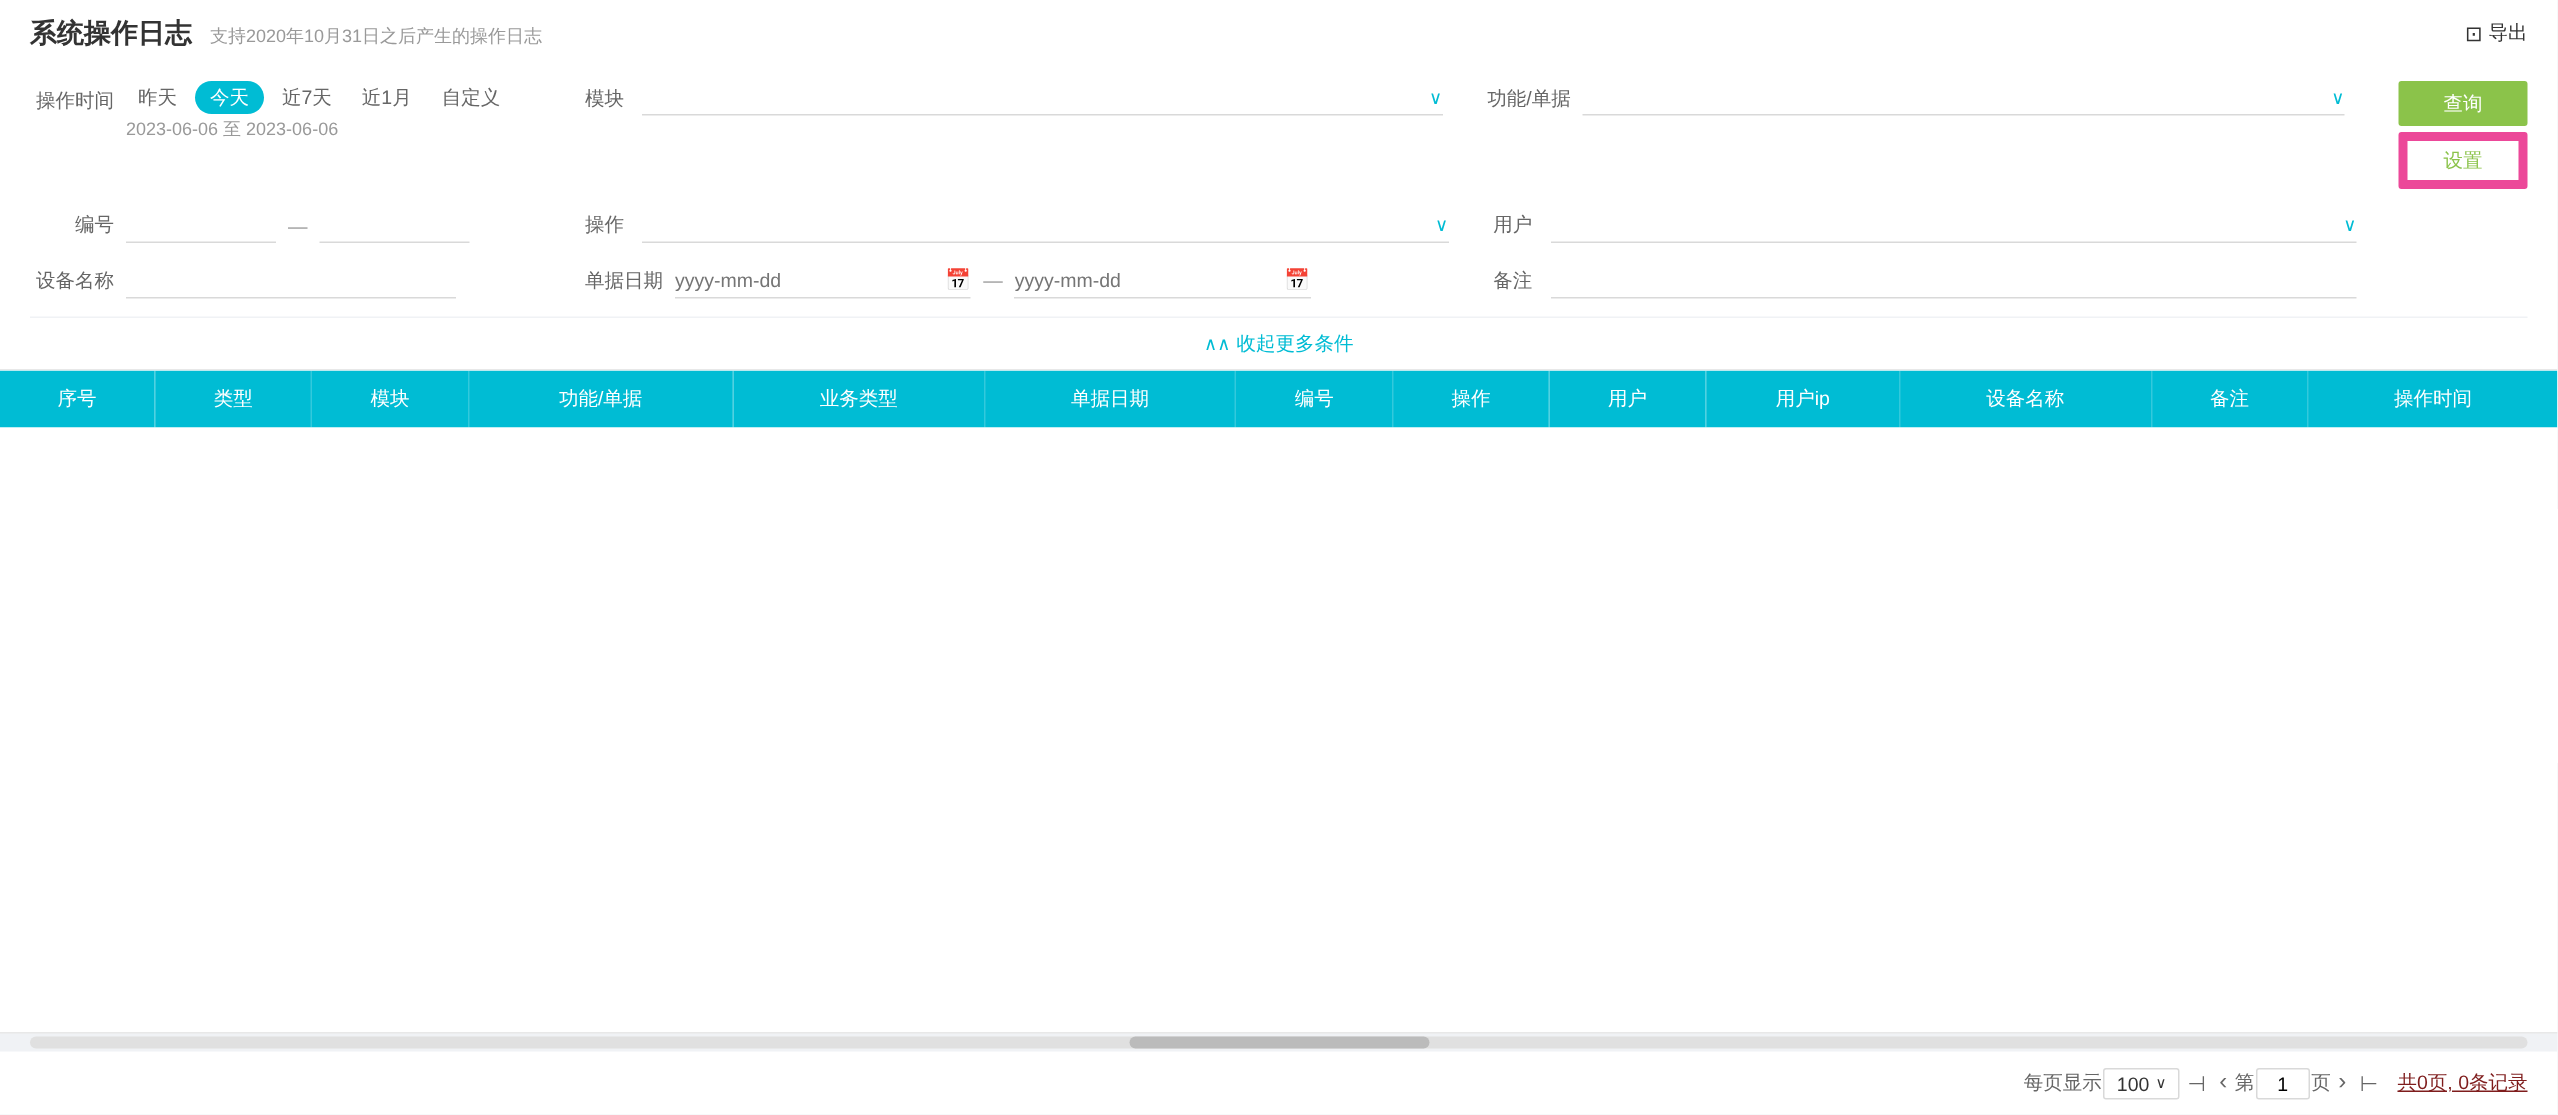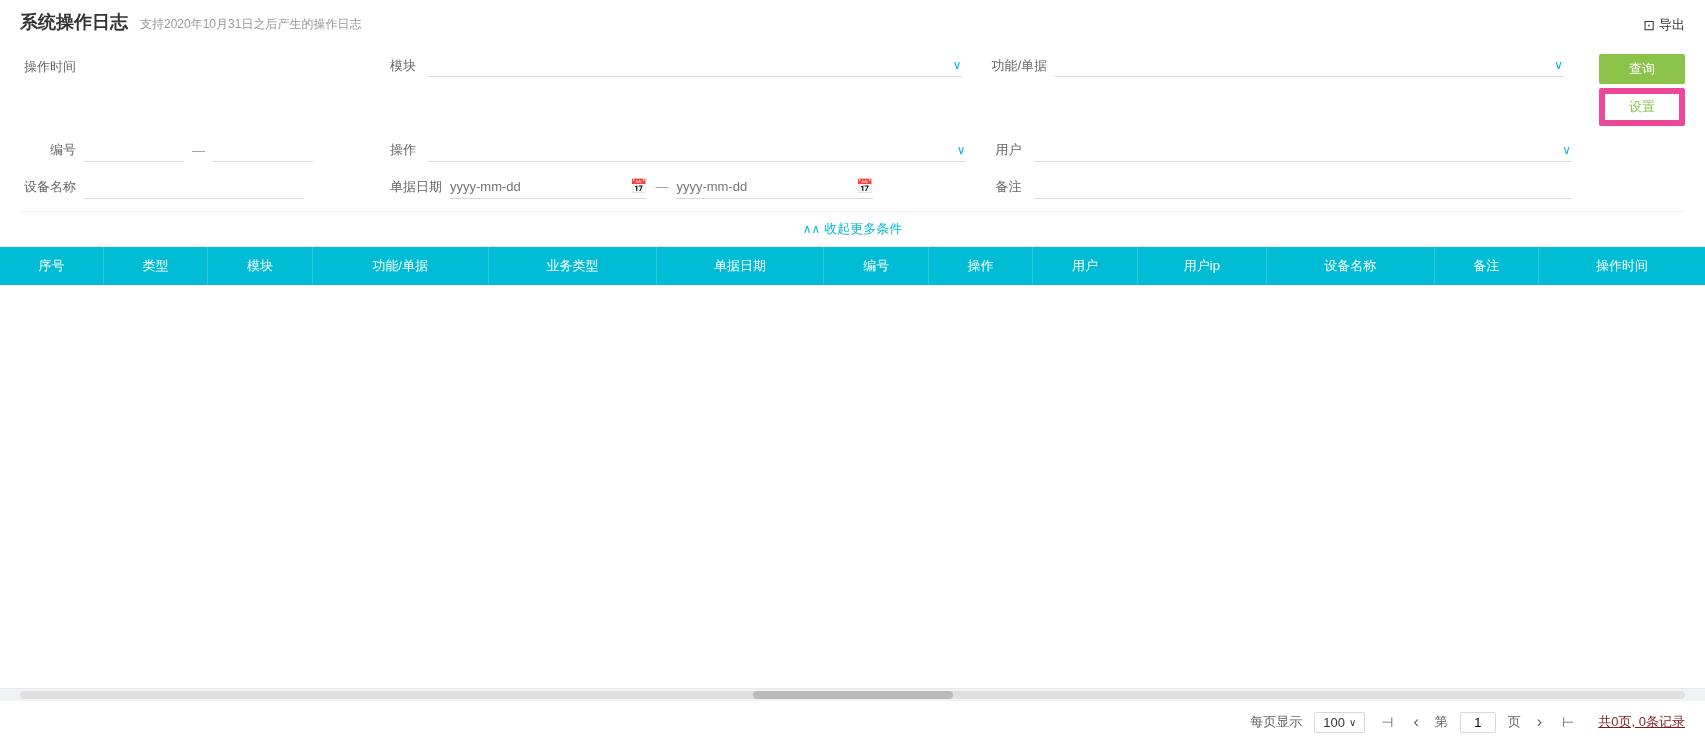--- a/index.html
+++ b/index.html
@@ -13,21 +13,21 @@
     thead tr { background: #00bcd4; }
     thead th {
       color: #fff; font-weight: normal; padding: 10px 8px;
       text-align: center; white-space: nowrap; font-size: 13px;
       border-right: 1px solid rgba(255,255,255,0.2);
       margin-top: 44px;
     }
     thead th:last-child { border-right: none; }
 
     .top-bar {
-      display: flex; align-items: flex-end; justify-content: space-between;
+      display: flex; align-items: center; justify-content: space-between;
       padding: 10px 20px 6px 20px; background: #fff;
     }
   </style>
 </head>
 <body>
 
 <div style="min-height:743px; background:#f0f2f5; display:flex; flex-direction:column;">
 
   <div class="top-bar">
     <div style="display:flex; align-items:baseline; gap:12px;">
@@ -39,20 +39,30 @@
       <span>导出</span>
     </button>
   </div>
 
   <div style="background:#fff; padding:14px 20px 0 20px; border-bottom:1px solid #e8e8e8;">
 
     <div style="display:flex; align-items:flex-start; margin-bottom:12px; gap:0;">
 
       <div style="display:flex; align-items:flex-start; min-width:340px;">
         <span style="min-width:56px;color:#666;margin-right:8px;padding-top:4px;text-align:right;white-space:nowrap;">操作时间</span>
+        <div style="display:flex;flex-direction:column;">
+          <div style="display:flex;align-items:center;gap:4px;">
+            <button style="padding:2px 8px;border:none;background:none;cursor:pointer;color:#666;font-size:13px;">昨天</button>
+            <button style="padding:2px 10px;border:none;background:#00bcd4;color:#fff;font-size:13px;border-radius:12px;cursor:pointer;">今天</button>
+            <button style="padding:2px 8px;border:none;background:none;cursor:pointer;color:#666;font-size:13px;">近7天</button>
+            <button style="padding:2px 8px;border:none;background:none;cursor:pointer;color:#666;font-size:13px;">近1月</button>
+            <button style="padding:2px 8px;border:none;background:none;cursor:pointer;color:#666;font-size:13px;">自定义</button>
+          </div>
+          <span style="font-size:12px;color:#999;margin-top:2px;">2023-06-06 至 2023-06-06</span>
+        </div>
       </div>
 
       <div style="display:flex; align-items:center; flex:1; margin-left:30px;">
         <span style="min-width:30px;color:#666;margin-right:8px;white-space:nowrap;">模块</span>
         <div style="display:flex;align-items:center;border-bottom:1px solid #d9d9d9;flex:1;padding:4px 0;cursor:pointer;">
           <span style="flex:1;color:#ccc;"></span>
           <span style="color:#00bcd4;font-size:12px;">∨</span>
         </div>
       </div>
 
@@ -160,21 +170,21 @@
 
     <div style="height:340px; background:#fff;"></div>
   </div>
 
   <div style="height:12px;background:#f0f2f5;border-top:1px solid #e8e8e8;display:flex;align-items:center;padding:0 20px;">
     <div style="flex:1;height:8px;background:#e0e0e0;border-radius:4px;">
       <div style="width:200px;height:8px;background:#bbb;border-radius:4px;margin:0 auto;"></div>
     </div>
   </div>
 
-  <div style="display:flex;align-items:center;justify-content:flex-end;padding:10px 20px;background:#fff;gap:12px;font-size:13px;border-top:1px solid #f0f2f5;">
+  <div style="display:flex;align-items:center;justify-content:flex-end;padding:10px 20px;background:#fff;gap:1px;font-size:13px;border-top:1px solid #f0f2f5;">
     <span style="color:#666;">每页显示</span>
     <div style="border:1px solid #d9d9d9;padding:2px 8px;border-radius:2px;display:flex;align-items:center;gap:4px;cursor:pointer;">
       <span>100</span>
       <span style="font-size:10px;">∨</span>
     </div>
     <button style="border:none;background:none;cursor:pointer;color:#666;font-size:14px;padding:2px 4px;">⊣</button>
     <button style="border:none;background:none;cursor:pointer;color:#666;font-size:16px;padding:2px 4px;">‹</button>
     <span style="color:#666;">第</span>
     <input style="border: 1px solid rgb(217, 217, 217); width: 36px; text-align: center; padding: 2px; border-radius: 2px; font-size: 13px;" value="1">
     <span style="color:#666;">页</span>

